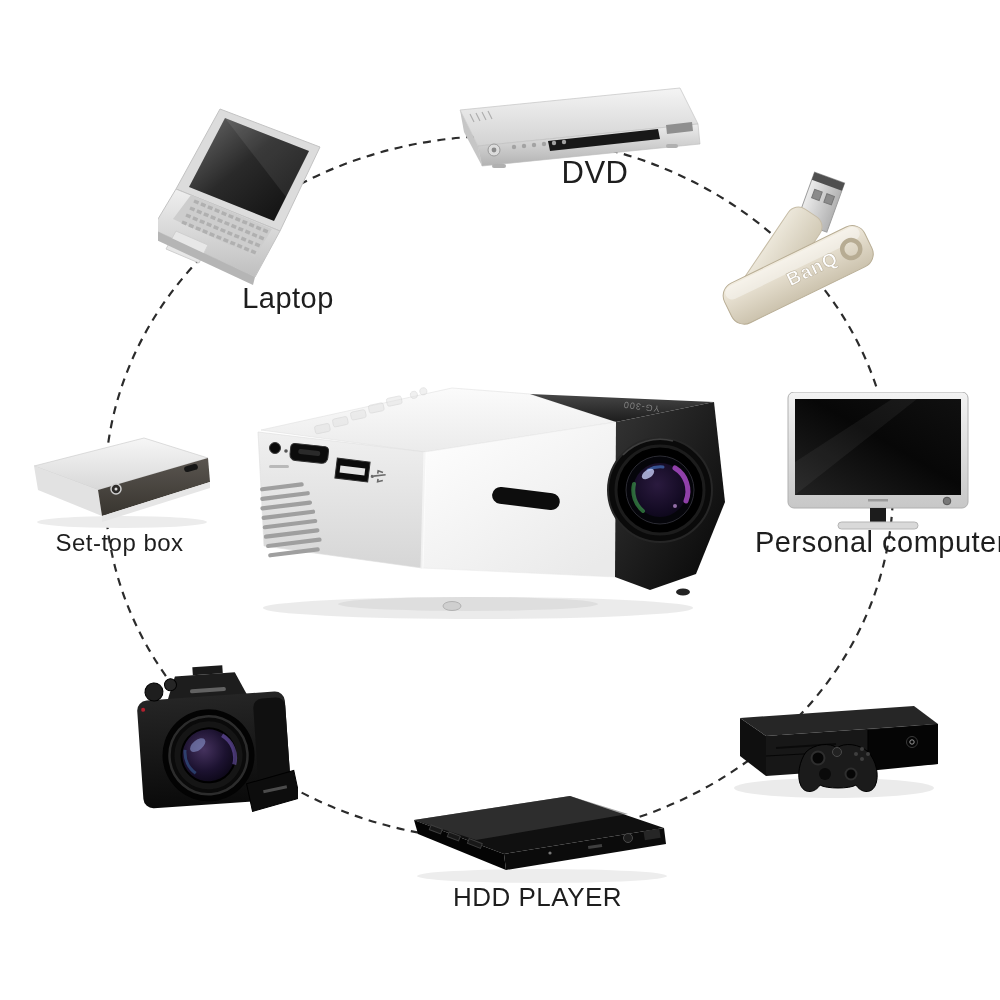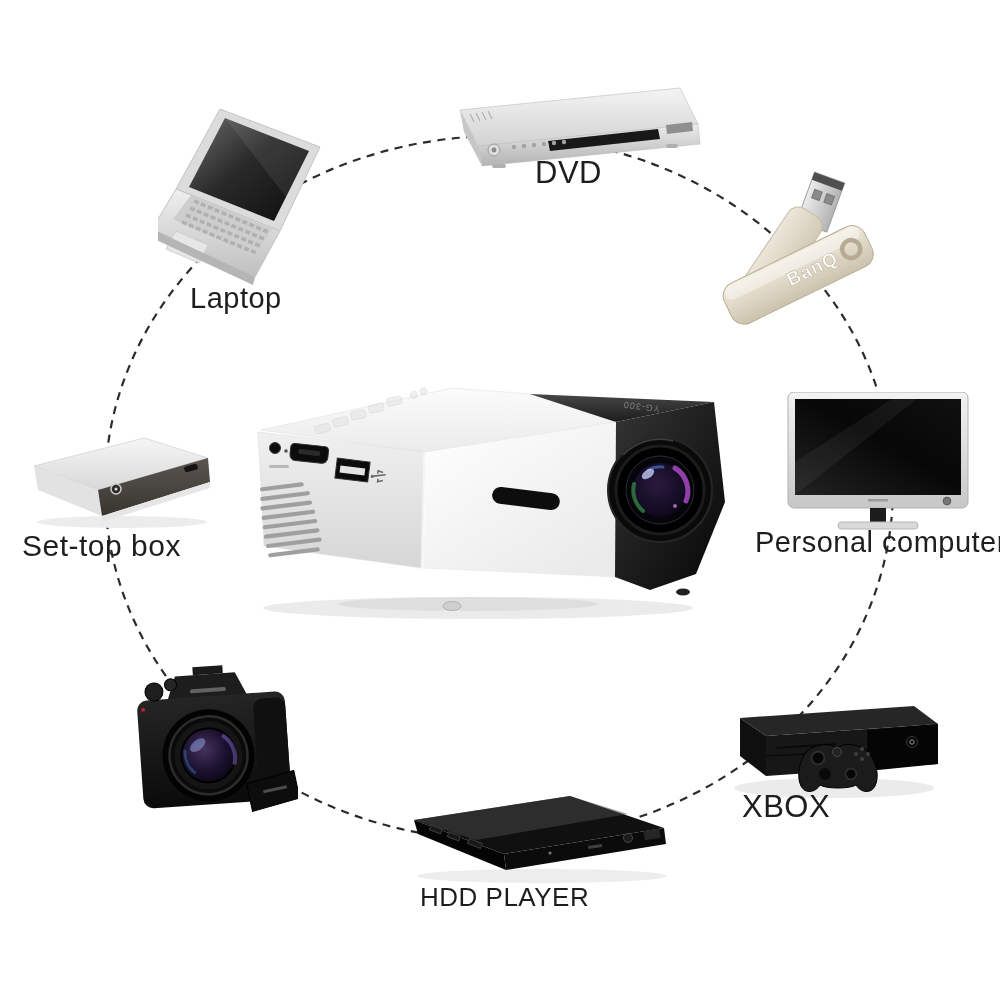--- a/index.html
+++ b/index.html
@@ -1,21 +1,21 @@
 <!DOCTYPE html>
 <html><head>
 <meta charset="utf-8">
 <style>
   html,body{margin:0;padding:0;background:#fff;}
   .stage{position:relative;width:1000px;height:1000px;background:#fff;overflow:hidden;
          font-family:"Liberation Sans",sans-serif;}
   .ring-svg{position:absolute;left:0;top:0;}
   .device{position:absolute;}
   .device svg{display:block;}
-  .label{position:absolute;color:#1e1e1e;white-space:nowrap;
+  .label{position:absolute;color:#1e1e1e;text-align:center;white-space:nowrap;
          font-family:"Liberation Sans",sans-serif;font-weight:400;letter-spacing:0.5px;}
 </style>
 </head>
 <body>
 
 <div class="stage">
 
   <svg class="ring-svg" width="1000" height="1000">
     <ellipse cx="499" cy="488" rx="394" ry="352" fill="none" stroke="#2b2b2b" stroke-width="2.2" stroke-dasharray="8 6.5"></ellipse>
   </svg>
@@ -41,21 +41,21 @@
       <g stroke="#b0b0b0" stroke-width="3.5" stroke-dasharray="5 2.5">
         <line x1="36" y1="96" x2="110" y2="127"></line>
         <line x1="32" y1="103" x2="106" y2="134"></line>
         <line x1="28" y1="110" x2="102" y2="141"></line>
         <line x1="24" y1="117" x2="98" y2="148"></line>
       </g>
       <polygon points="18,126 50,140 41,158 8,144" fill="#e7e7e7" stroke="#cfcfcf"></polygon>
       <polygon points="-6,124 97,172 95,180 -8,132" fill="#b5b5b5"></polygon>
     </svg>
   </div>
-  <div class="label" style="left:190px;top:282px;width:160px;font-size:29px">Laptop</div>
+  <div class="label" style="left:208px;top:282px;width:160px;font-size:29px">Laptop</div>
 
   <div class="device" style="left:432px;top:84px">
     <svg width="272" height="100" viewBox="0 0 272 100">
       <defs>
         <linearGradient id="dvdT" x1="0" y1="0" x2="0" y2="1">
           <stop offset="0" stop-color="#f4f4f4"></stop>
             <stop offset="1" stop-color="#d2d2d2"></stop>
         </linearGradient>
         <linearGradient id="dvdF" x1="0" y1="0" x2="0" y2="1">
           <stop offset="0" stop-color="#ededed"></stop>
@@ -165,21 +165,20 @@
         <g fill="#3f3f3f">
           <circle cx="138" cy="62" r="2"></circle>
             <circle cx="144" cy="67" r="2"></circle>
           <circle cx="144" cy="57" r="2"></circle>
             <circle cx="150" cy="62" r="2"></circle>
         </g>
         <circle cx="119" cy="60" r="4.5" fill="#222" stroke="#4a4a4a"></circle>
       </g>
     </svg>
   </div>
-  <div class="label" style="left:742px;top:789px;width:115px;font-size:31px">XBOX</div>
 
   <div class="device" style="left:392px;top:790px">
     <svg width="288" height="96" viewBox="0 0 288 96">
       <ellipse cx="150" cy="86" rx="125" ry="7" fill="#ededed"></ellipse>
       <polygon points="22,30 178,6 272,38 112,64" fill="#101010"></polygon>
       <polygon points="22,30 178,6 236,24 84,50" fill="#4a4a4a" opacity="0.5"></polygon>
       <polygon points="22,30 112,64 114,80 26,44" fill="#040404"></polygon>
       <g fill="#181818" stroke="#3c3c3c" stroke-width="1">
         <rect x="38" y="37" width="12" height="5" transform="rotate(21 44 39)"></rect>
         <rect x="56" y="44" width="12" height="5" transform="rotate(21 62 46)"></rect>
@@ -244,21 +243,21 @@
       <ellipse cx="100" cy="90" rx="85" ry="6" fill="#ececec"></ellipse>
       <polygon points="12,34 122,6 186,26 76,58" fill="url(#stbT)" stroke="#c8c8c8" stroke-width="0.6"></polygon>
       <polygon points="12,34 76,58 80,84 16,58" fill="#e2e2e2"></polygon>
       <polygon points="76,58 186,26 188,50 80,84" fill="url(#stbF)"></polygon>
       <polygon points="80,84 188,50 188,56 80,90" fill="#e6e6e6"></polygon>
       <circle cx="94" cy="57" r="5" fill="#2d2b29" stroke="#cfcfcf" stroke-width="1.5"></circle>
       <circle cx="94" cy="57" r="1.5" fill="#dddddd"></circle>
       <rect x="162" y="33" width="14" height="6" rx="3" fill="#151515" transform="rotate(-15 169 36)"></rect>
     </svg>
   </div>
-  <div class="label" style="left:22px;top:529px;width:195px;font-size:30px">Set-top box</div>
+  <div class="label" style="left:22px;top:529px;width:195px;font-size:24px">Set-top box</div>
 
   <div class="device" style="left:228px;top:360px">
     <svg width="506" height="262" viewBox="0 0 506 262">
       <defs>
         <linearGradient id="pT" x1="0" y1="0" x2="0" y2="1">
           <stop offset="0" stop-color="#fbfbfb"></stop>
             <stop offset="1" stop-color="#ebebeb"></stop>
         </linearGradient>
         <linearGradient id="pL" x1="0" y1="0" x2="0" y2="1">
           <stop offset="0" stop-color="#f0f0f0"></stop>

